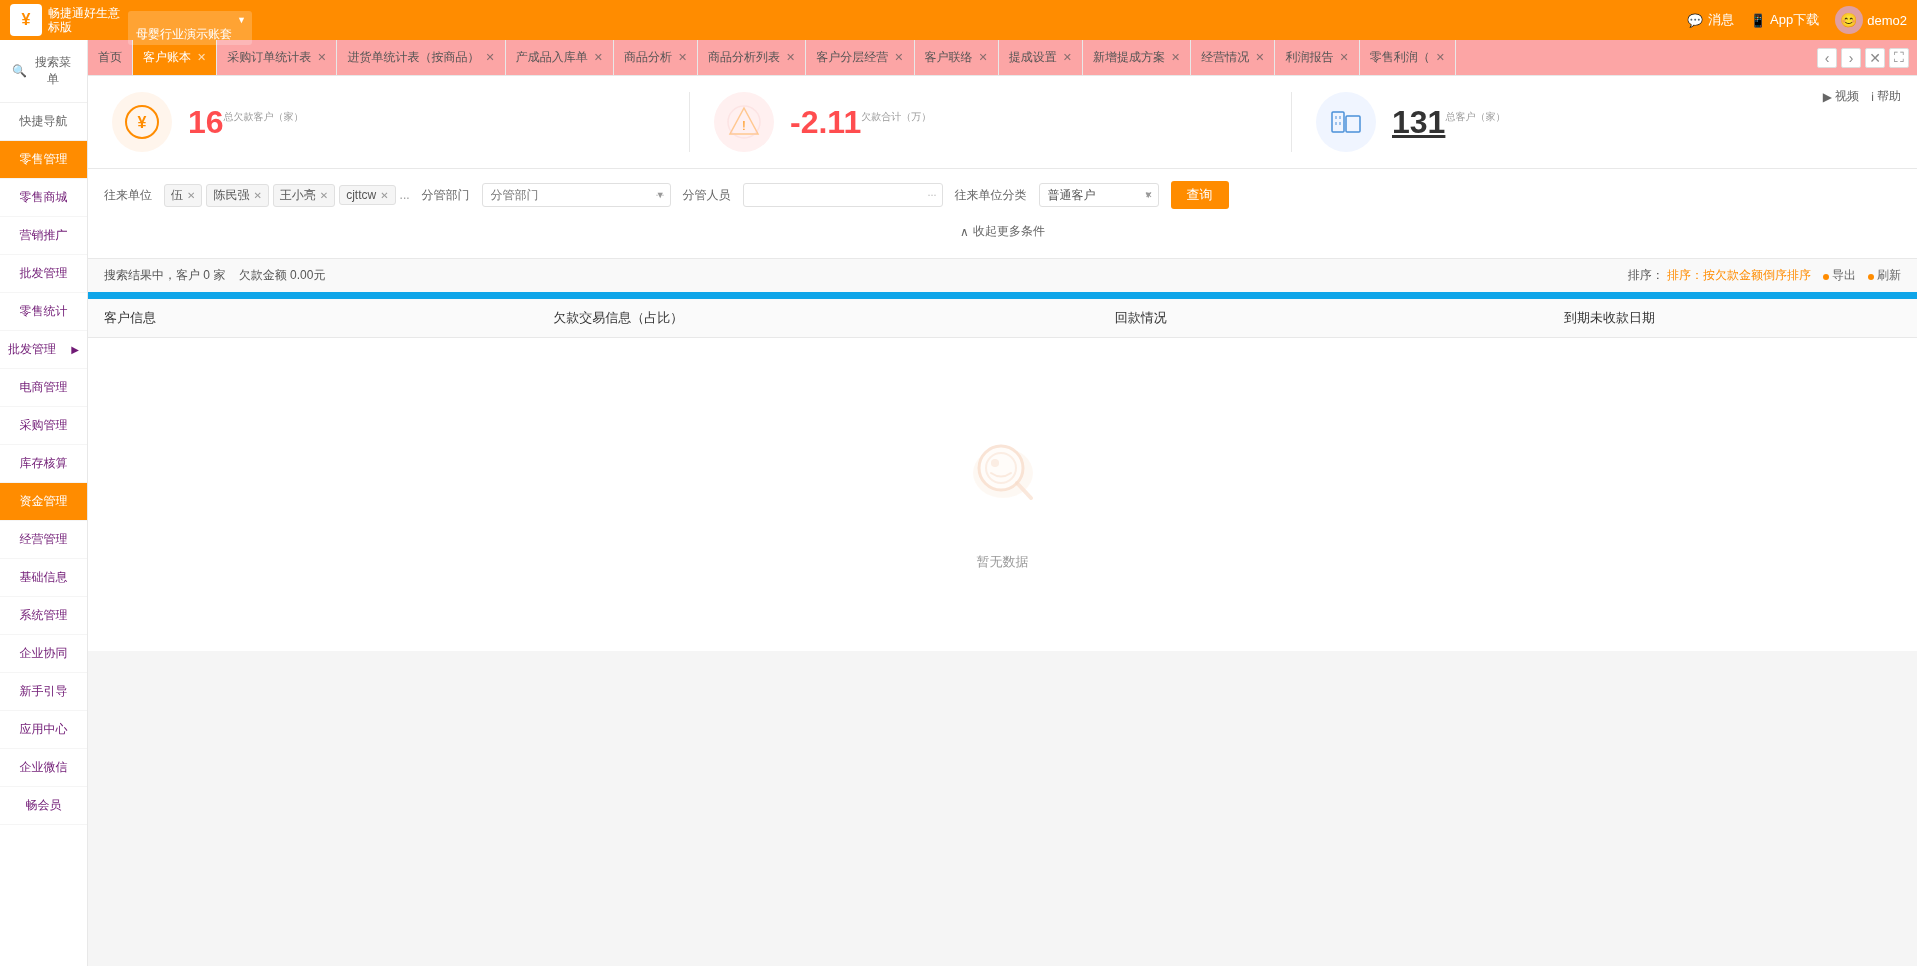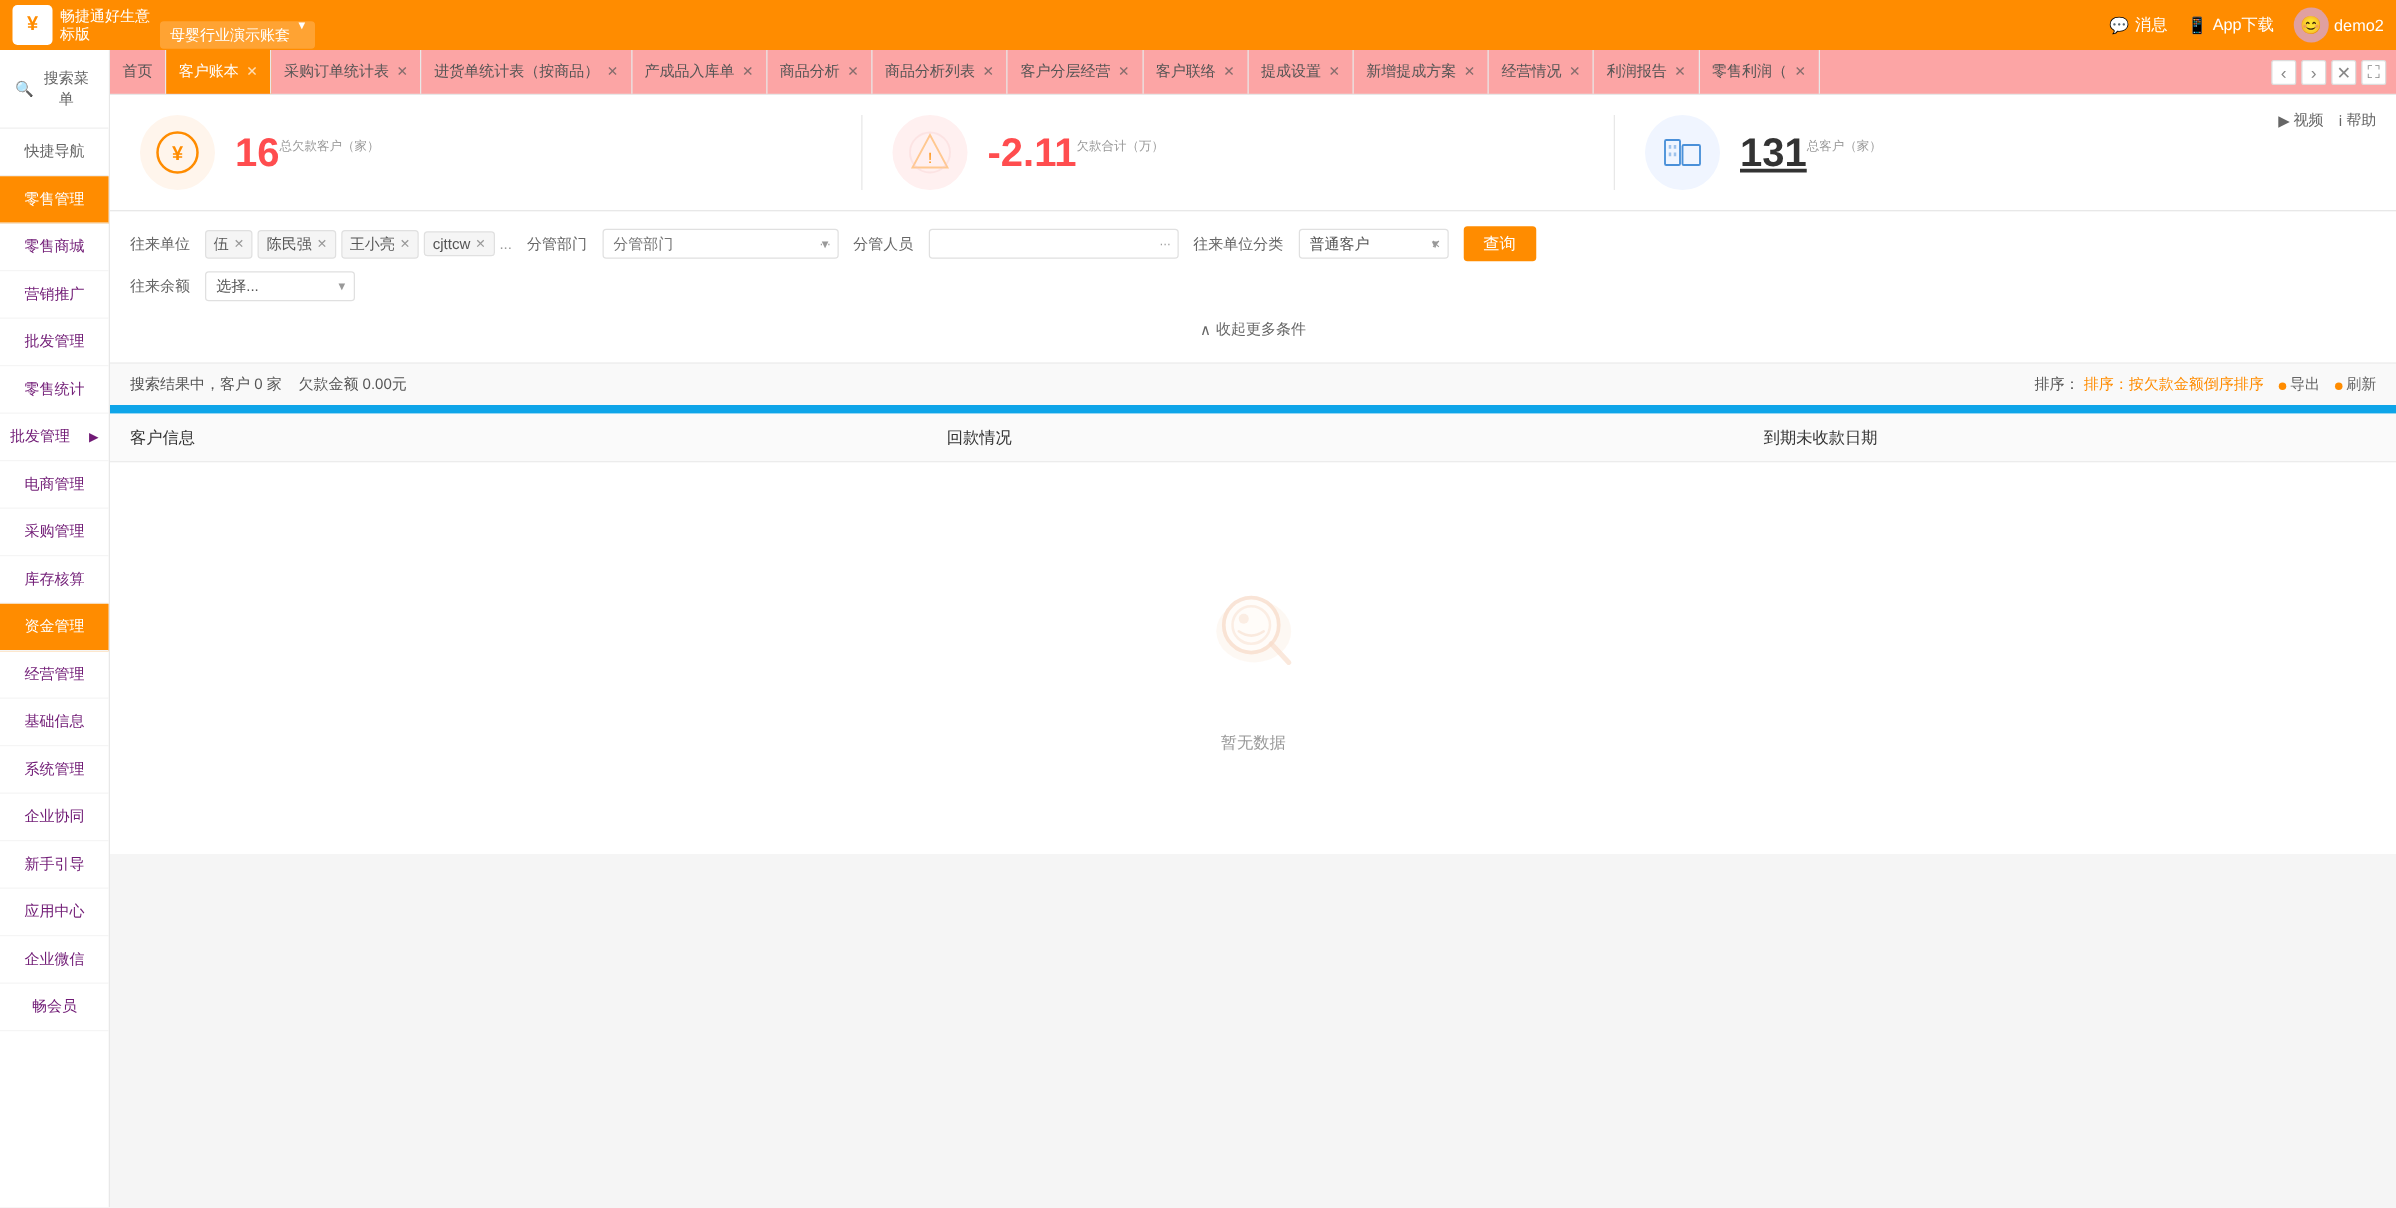--- a/index.html
+++ b/index.html
@@ -5,21 +5,21 @@
     * { box-sizing: border-box; margin: 0; padding: 0; }
     body { font-family: 'Microsoft YaHei', Arial, sans-serif; font-size: 13px; background: #f5f5f5; overflow: hidden; height: 966px; }
 
     
     .app-container { display: flex; flex-direction: column; height: 100%; }
     .top-bar { height: 40px; background: #ff8c00; display: flex; align-items: center; justify-content: space-between; padding: 0 10px; flex-shrink: 0; }
     .top-bar-left { display: flex; align-items: center; gap: 8px; }
     .logo-area { display: flex; align-items: center; gap: 6px; }
     .logo-icon { width: 32px; height: 32px; background: #fff; border-radius: 4px; display: flex; align-items: center; justify-content: center; color: #ff8c00; font-size: 16px; font-weight: bold; }
     .logo-text { color: #fff; font-size: 12px; line-height: 1.2; }
-    .account-selector { background: rgba(255,255,255,0.2); border: none; color: #fff; padding: 4px 20px 4px 8px; border-radius: 3px; font-size: 12px; cursor: pointer; appearance: none; margin-top: 16px; -webkit-appearance: none; }
+    .account-selector { background: rgba(255,255,255,0.2); border: none; color: #fff; padding: 16px 20px 4px 8px; border-radius: 3px; font-size: 12px; cursor: pointer; appearance: none; margin-top: 16px; -webkit-appearance: none; }
     .top-bar-right { display: flex; align-items: center; gap: 16px; color: #fff; font-size: 13px; }
     .top-bar-right-item { display: flex; align-items: center; gap: 4px; cursor: pointer; }
     .avatar { width: 28px; height: 28px; border-radius: 50%; background: #e0a0a0; display: flex; align-items: center; justify-content: center; color: #fff; font-size: 12px; overflow: hidden; }
 
     .main-layout { display: flex; flex: 1; overflow: hidden; }
 
     
     .sidebar { width: 88px; background: #fff; display: flex; flex-direction: column; border-right: 1px solid #e8e8e8; flex-shrink: 0; overflow-y: auto; }
     .sidebar-search { padding: 10px 8px; background: #fff; border-bottom: 1px solid #f0f0f0; }
     .sidebar-search-btn { width: 100%; background: none; border: none; color: #666; font-size: 12px; cursor: pointer; display: flex; align-items: center; justify-content: center; gap: 4px; padding: 4px; }
@@ -371,28 +371,20 @@
             <div class="filter-select-wrap" style="min-width:120px;">
               <select class="filter-select">
                 <option>普通客户</option>
               </select>
               <span style="position:absolute;right:6px;top:50%;transform:translateY(-50%);font-size:9px;color:#999;">✕</span>
             </div>
 
             <button class="query-btn">查询</button>
           </div>
 
-          <div class="filter-row">
-            <span class="filter-label">往来余额</span>
-            <div class="remaining-select-wrap">
-              <select class="filter-select" style="min-width:120px;">
-                <option>选择...</option>
-              </select>
-            </div>
-          </div>
 
           <div class="collapse-btn">
             <span>∧</span>
             <span>收起更多条件</span>
           </div>
         </div>
 
         <div class="result-bar">
           <div class="result-bar-left">
             <span>
@@ -416,20 +408,21 @@
             <div class="action-btn">
               <span><span class="dot"></span></span>
               <span>刷新</span>
             </div>
           </div>
         </div>
 
         <div class="data-table">
           <div class="table-header">
             <div class="table-col-1">客户信息</div>
+            <div class="table-col-2">欠款交易信息（占比）</div>
             <div class="table-col-3">回款情况</div>
             <div class="table-col-4">到期未收款日期</div>
           </div>
 
           <div class="empty-state">
             <div class="empty-icon">
               
               <svg width="100" height="100" viewBox="0 0 100 100" fill="none" xmlns="http://www.w3.org/2000/svg">
                 <ellipse cx="50" cy="55" rx="30" ry="25" fill="#f5c9a0" opacity="0.4"></ellipse>
                 <circle cx="48" cy="50" r="22" stroke="#e8935a" stroke-width="3" fill="#fff7ef" opacity="0.8"></circle>

